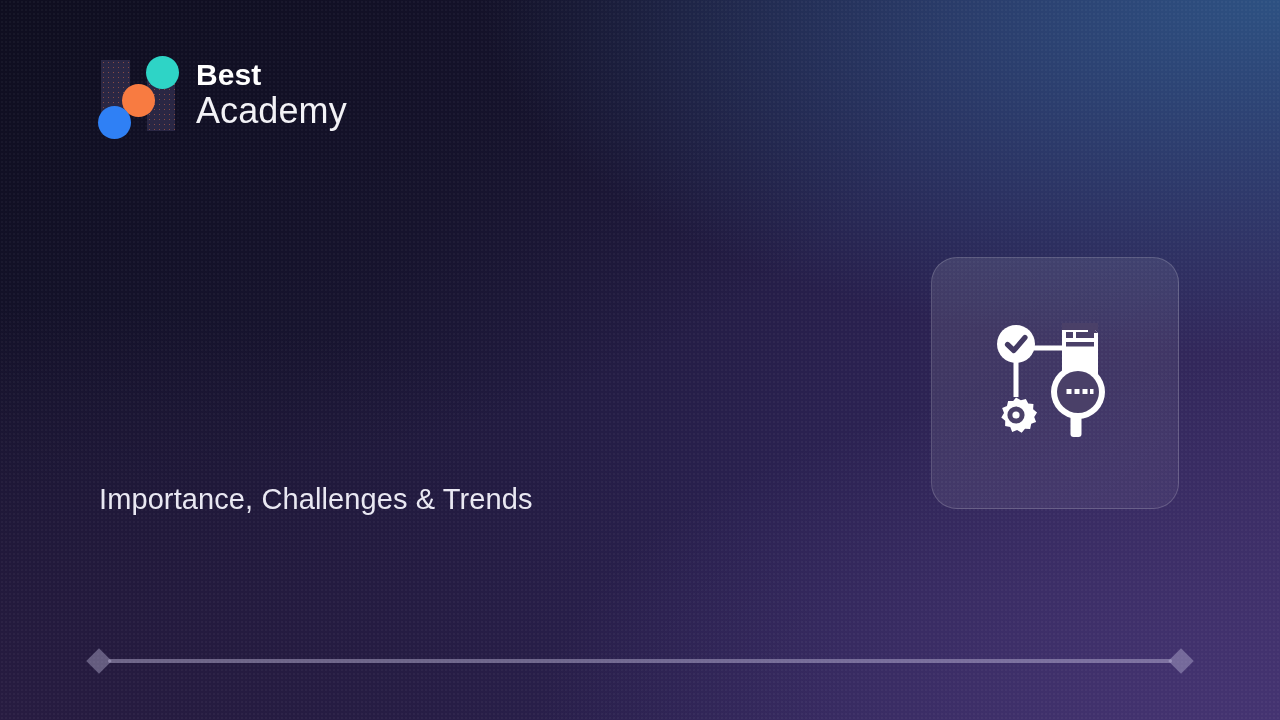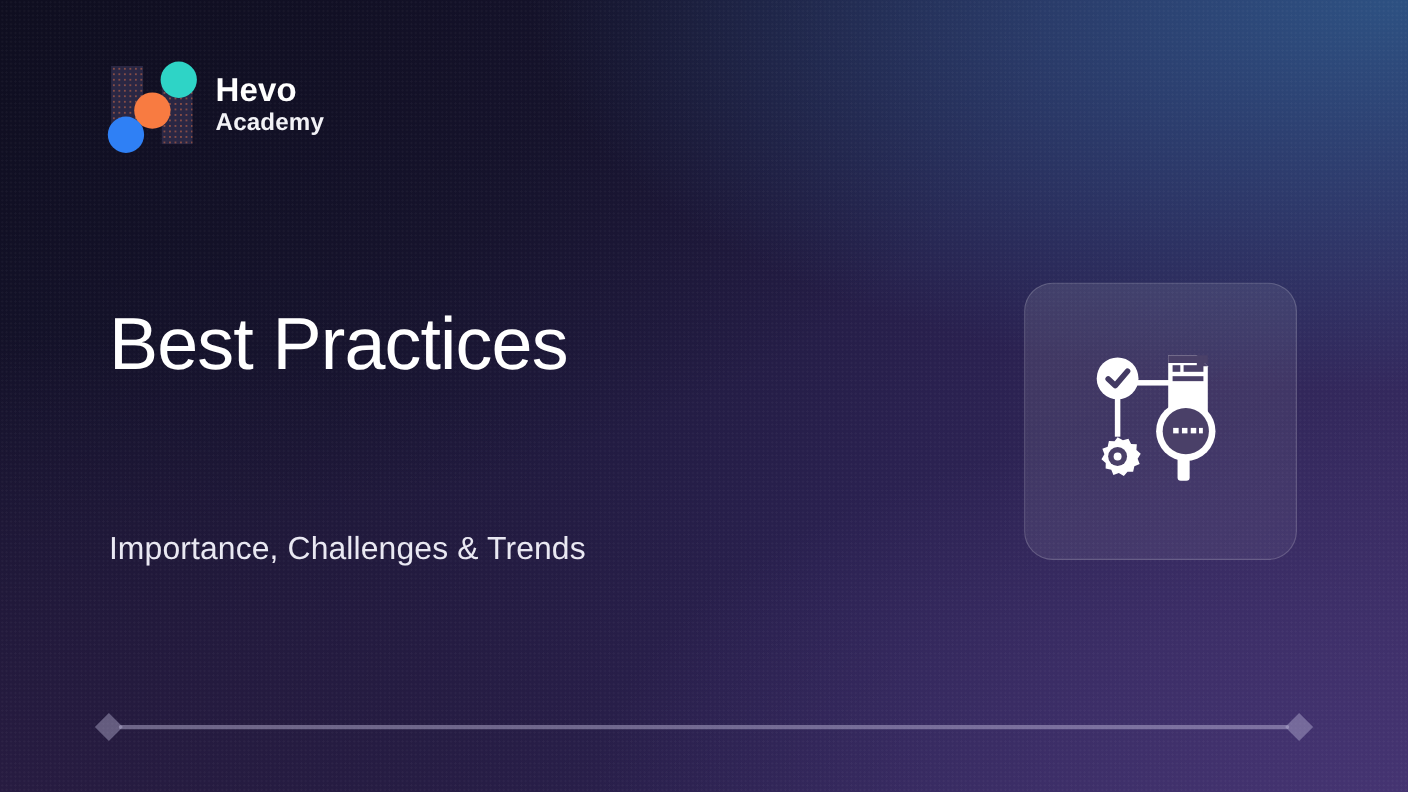--- a/index.html
+++ b/index.html
@@ -50,21 +50,21 @@
   .logo-dot { position:absolute; border-radius:50%; }
   .logo-dot.teal   { left:50px; top:4px;  width:33px; height:33px; background:#2ed4c6; }
   .logo-dot.orange { left:26px; top:32px; width:33px; height:33px; background:#f87b41; }
   .logo-dot.blue   { left:2px;  top:54px; width:33px; height:33px; background:#2f80f5; }
 
   .logo-word { display:flex; flex-direction:column; line-height:1.08; }
   .logo-word .brand {
     font-size:30px; font-weight:700; color:#ffffff; letter-spacing:0.1px;
   }
   .logo-word .sub {
-    font-size:22px; font-weight:700; color:#f2f2f6; letter-spacing:0.1px;
+    font-size:36px; font-weight:400; color:#f2f2f6; letter-spacing:0.1px;
   }
 
   
   .headline {
     position:absolute; left:99px; top:268px;
     z-index:3;
   }
   .headline .line {
     font-size:67px;
     font-weight:400;
@@ -124,27 +124,26 @@
 
   <div class="logo-block">
     <div class="logo-mark">
       <div class="logo-bar left"></div>
       <div class="logo-bar right"></div>
       <div class="logo-dot teal"></div>
       <div class="logo-dot orange"></div>
       <div class="logo-dot blue"></div>
     </div>
     <div class="logo-word">
-      <span class="brand">Hevo</span>
+      <span class="brand">Best</span>
       <span class="sub">Academy</span>
     </div>
   </div>
 
   <div class="headline">
-    <div class="line"><span class="hl-plain">Best Practices</span></div>
   </div>
 
   <div class="subtitle">Importance, Challenges &amp; Trends</div>
 
   <div class="icon-card">
     <svg width="130" height="128" viewBox="0 0 130 128">
       <g fill="#ffffff">
 
         <rect x="43" y="26.5" width="33" height="5"></rect>
 

